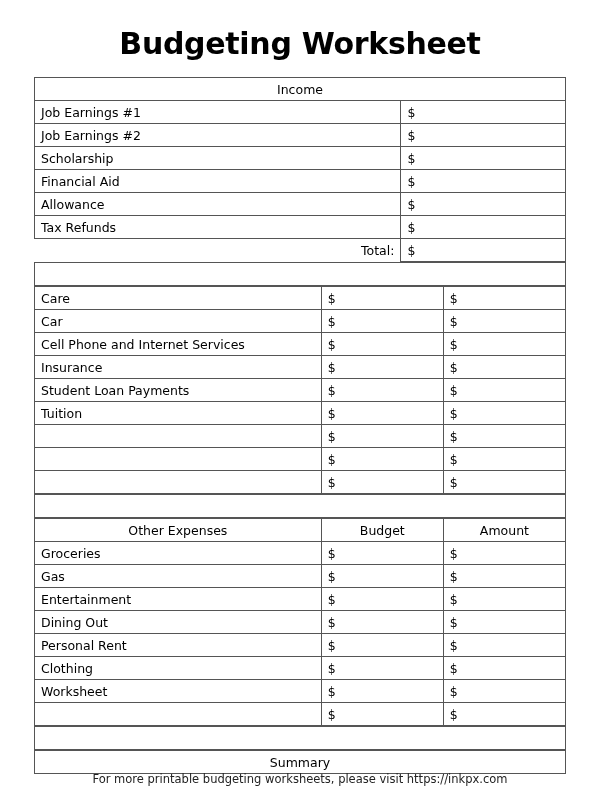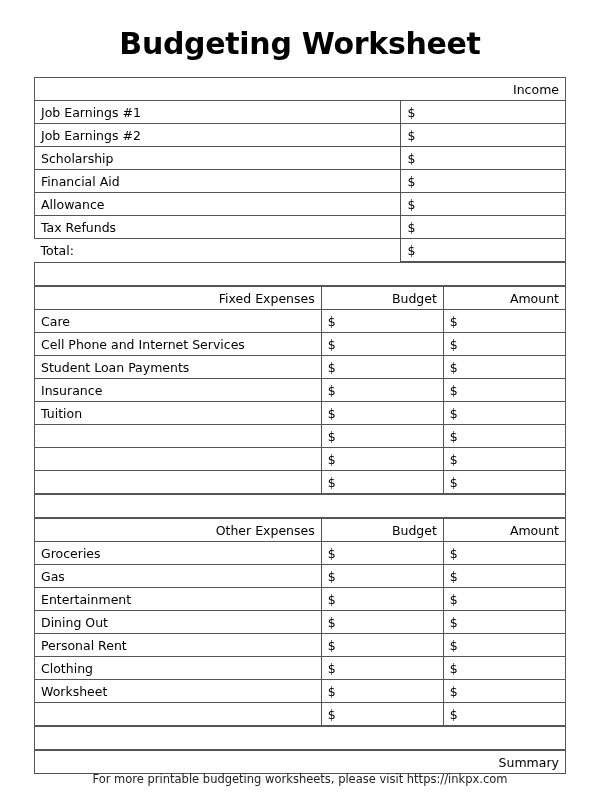--- a/index.html
+++ b/index.html
@@ -37,27 +37,28 @@
   table.sheet td {
     border: 1px solid #555555;
     height: 22px;
     font-size: 12.5px;
     padding: 0 6px;
     vertical-align: middle;
     background: #ffffff;
   }
   .sec-head td {
     background: #e8e8e8;
-    text-align: right;
+    text-align: center;
     font-size: 13px;
   }
   .money {
     font-size: 12.5px;
   }
   .right {
+    text-align: right;
   }
   .spacer td {
     border: none;
     height: 3px;
     padding: 0;
   }
   .footer {
     position: absolute;
     left: 0;
     right: 0;
@@ -122,42 +123,42 @@
       </tbody>
     </table>
 
   <table class="sheet">
     <colgroup>
         <col style="width:54%">
         <col style="width:23%">
         <col style="width:23%">
       </colgroup>
     <tbody>
-      <tr class="sec-head">
-        <td>Fixed Expenses</td>
-        <td>Budget</td>
-        <td>Amount</td>
-      </tr>
       <tr>
         <td>Care</td>
         <td class="money">$</td>
         <td class="money">$</td>
       </tr>
       <tr>
+        <td>Car</td>
+        <td class="money">$</td>
+        <td class="money">$</td>
+      </tr>
+      <tr>
         <td>Cell Phone and Internet Services</td>
         <td class="money">$</td>
         <td class="money">$</td>
       </tr>
       <tr>
+        <td>Insurance</td>
+        <td class="money">$</td>
+        <td class="money">$</td>
+      </tr>
+      <tr>
         <td>Student Loan Payments</td>
-        <td class="money">$</td>
-        <td class="money">$</td>
-      </tr>
-      <tr>
-        <td>Insurance</td>
         <td class="money">$</td>
         <td class="money">$</td>
       </tr>
       <tr>
         <td>Tuition</td>
         <td class="money">$</td>
         <td class="money">$</td>
       </tr>
       <tr>
         <td></td>

